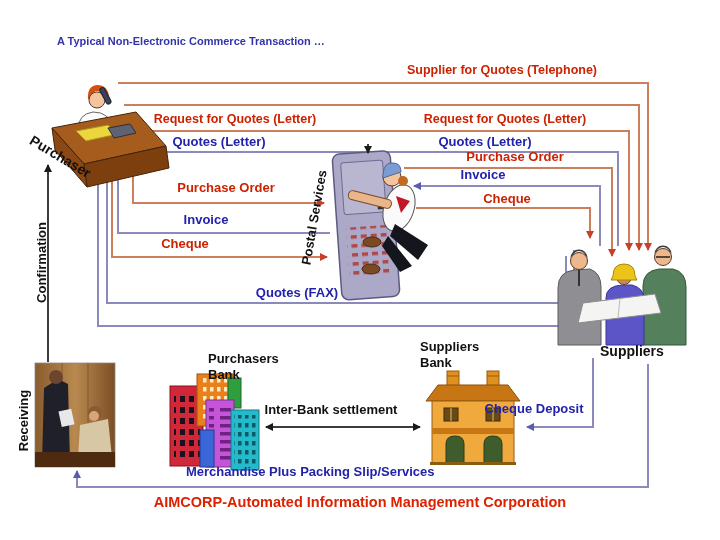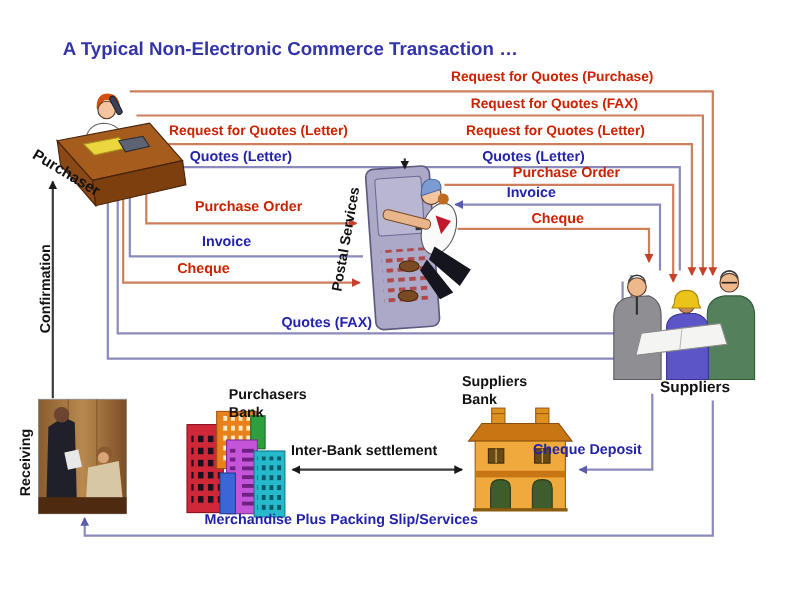--- a/index.html
+++ b/index.html
@@ -7,21 +7,21 @@
          font-family:"Liberation Sans",sans-serif;}
   svg{position:absolute;left:0;top:0;}
   .lbl{position:absolute;font-weight:bold;white-space:nowrap;line-height:1.15;}
   .c{text-align:center;}
   .red{color:var(--label_red,#cc2200);}
   .blue{color:var(--label_blue,#2222aa);}
   .blk{color:#111;}
   .titleblue{color:var(--title_blue,#3333aa);}
   .footred{color:var(--footer_red,#dd2200);}
   .fs12{font-size:12.5px;} .fs13{font-size:13px;} .fs14{font-size:14px;}
-  .fs15{font-size:17px;} .fs145{font-size:14.5px;}
+  .fs15{font-size:11px;} .fs145{font-size:14.5px;}
   .pre{white-space:pre-line;line-height:1.25;}
   .rot{transform-origin:center center;}
   .sO{stroke:var(--line_orange,#cd7f5c);stroke-width:2;fill:none;}
   .sP{stroke:var(--line_purple,#8a8abd);stroke-width:2;fill:none;}
   .sK{stroke:#3c3c3c;stroke-width:2;fill:none;}
   .fO{fill:var(--arrow_red,#c9402a);} .fP{fill:#5b5bb0;} .fK{fill:#1a1a1a;}
 </style>
 </head>
 <body>
 
@@ -167,22 +167,21 @@
       <rect x="486" y="408" width="14" height="13" fill="#6a4a14" stroke="#3e2a08"></rect>
       <line x1="493" y1="408" x2="493" y2="421" stroke="#e8c060"></line>
       <path d="M446 463 V444 Q446 436 455 436 Q464 436 464 444 V463 Z" fill="#3f5c2c" stroke="#2a3e1c"></path>
       <path d="M484 463 V444 Q484 436 493 436 Q502 436 502 444 V463 Z" fill="#3f5c2c" stroke="#2a3e1c"></path>
       <rect x="430" y="462" width="86" height="3" fill="#8a5c10"></rect>
     </g>
   </svg>
 
   <div class="lbl titleblue fs15" style="left:57px;top:35px;">A Typical Non-Electronic Commerce Transaction …</div>
 
-  <div class="lbl red fs12 c" style="left:392px;top:63px;width:220px;">Request for Quotes (Purchase)</div>
-  <div class="lbl red fs12 c" style="left:394px;top:87px;width:220px;">Request for Quotes (FAX)</div>
+  <div class="lbl red fs12 c" style="left:392px;top:63px;width:220px;">Supplier for Quotes (Telephone)</div>
   <div class="lbl red fs12 c" style="left:125px;top:112px;width:220px;">Request for Quotes (Letter)</div>
   <div class="lbl red fs12 c" style="left:395px;top:112px;width:220px;">Request for Quotes (Letter)</div>
   <div class="lbl blue fs13 c" style="left:119px;top:135px;width:200px;">Quotes (Letter)</div>
   <div class="lbl blue fs13 c" style="left:385px;top:135px;width:200px;">Quotes (Letter)</div>
   <div class="lbl red fs13 c" style="left:126px;top:181px;width:200px;">Purchase Order</div>
   <div class="lbl blue fs13 c" style="left:106px;top:213px;width:200px;">Invoice</div>
   <div class="lbl red fs13 c" style="left:85px;top:237px;width:200px;">Cheque</div>
   <div class="lbl red fs13 c" style="left:415px;top:150px;width:200px;">Purchase Order</div>
   <div class="lbl blue fs13 c" style="left:383px;top:168px;width:200px;">Invoice</div>
   <div class="lbl red fs13 c" style="left:407px;top:192px;width:200px;">Cheque</div>
@@ -195,13 +194,14 @@
   <div class="lbl blk fs14" style="left:600px;top:343px;">Suppliers</div>
   <div class="lbl blk fs13 pre" style="left:179px;top:351px;margin-left:29px;">Purchasers
 Bank</div>
   <div class="lbl blk fs13 pre" style="left:420px;top:339px;">Suppliers
 Bank</div>
 
   <div class="lbl blk fs13 c" style="left:231px;top:403px;width:200px;">Inter-Bank settlement</div>
   <div class="lbl blue fs13 c" style="left:434px;top:402px;width:200px;">Cheque Deposit</div>
   <div class="lbl blue fs13" style="left:146px;top:465px;padding-left:40px;">Merchandise Plus Packing Slip/Services</div>
 
+  <div class="lbl footred fs145 c" style="left:0;top:494px;width:720px;">AIMCORP-Automated Information Management Corporation</div>
 </div>
 
 </body></html>

